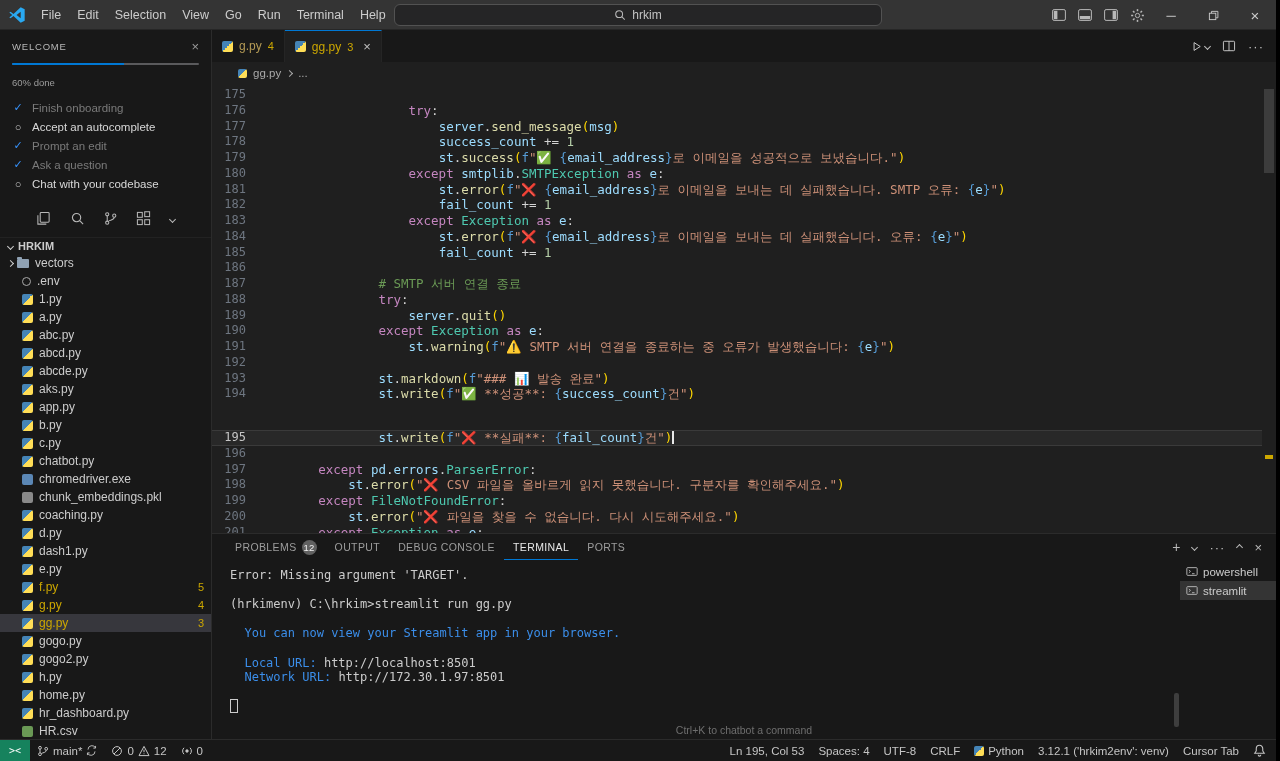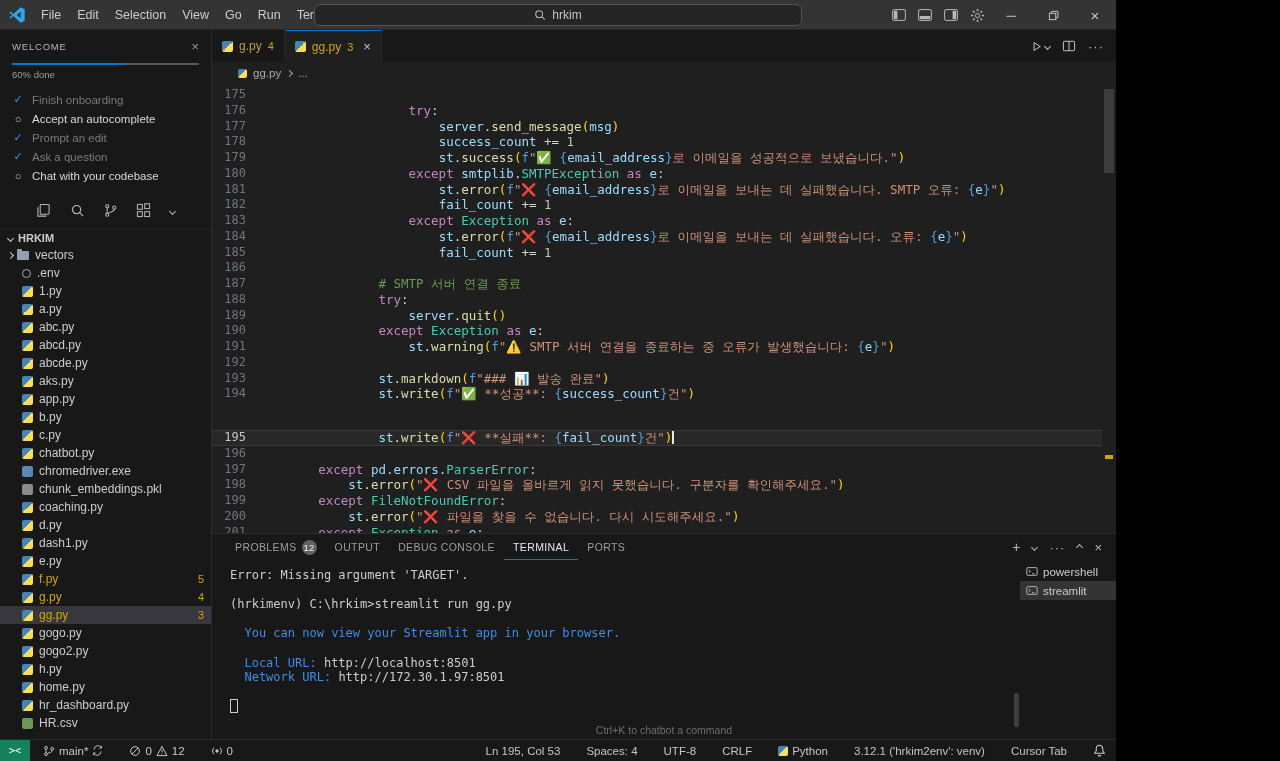--- a/index.html
+++ b/index.html
@@ -1,17 +1,17 @@
 <!DOCTYPE html>
 <html><head>
 <meta charset="utf-8">
 <style>
   *{margin:0;padding:0;box-sizing:border-box;}
   html,body{background:#000;}
-  .app{position:relative;width:1116px;height:761px;background:#ef4444;overflow:hidden;
+  .app{position:relative;width:1276px;height:761px;background:#ef4444;overflow:hidden;
        font-family:"Liberation Sans",sans-serif;color:#cccccc;font-size:12.5px;}
   svg{display:block;}
 
   
   .titlebar{position:absolute;left:0;top:0;right:0;height:30px;background:#343434;
             display:flex;align-items:center;border-bottom:1px solid #262626;}
   .vsc-logo{margin:0 8px 0 9px;}
   .menu-item{padding:0 8px;color:#cccccc;font-size:12.5px;line-height:30px;cursor:default;}
   .nav-arrows{margin-left:14px;display:flex;gap:14px;font-size:14px;color:#cccccc;}
   .nav-arrows .dim{color:#6f6f6f;}
@@ -24,21 +24,21 @@
 
   
   .sidebar{position:absolute;left:0;top:30px;width:212px;bottom:22px;background:#181818;
            border-right:1px solid #2b2b2b;overflow:hidden;}
   .welcome{padding:9px 12px 2px 12px;}
   .w-head{display:flex;align-items:center;justify-content:space-between;}
   .w-title{font-size:9.5px;letter-spacing:.8px;color:#b7b7b7;}
   .w-close{color:#9a9a9a;font-size:13px;}
   .w-progress{margin-top:9px;height:2px;background:#5a5a5c;border-radius:1px;overflow:hidden;}
   .w-fill{height:100%;background:#0078d4;}
-  .w-pct{margin-top:4px;font-size:9.5px;color:#9d9d9d;}
+  .w-pct{margin-top:12px;font-size:9.5px;color:#9d9d9d;}
   #welcome-list{margin-top:10px;}
   .wl-row{display:flex;align-items:center;gap:8px;height:19px;font-size:11.5px;color:#d8d8d8;}
   .wl-ic{width:12px;text-align:center;font-size:11px;color:#c5c5c5;}
   .wl-row.done .wl-ic{color:#3794ff;}
   .wl-row.done .wl-lb{color:#7a7a7a;}
   .activity-row{height:30px;margin-top:8px;display:flex;align-items:center;justify-content:space-evenly;
                 padding:0 18px;color:#b8b8b8;}
   .expl-head{height:17px;margin-top:4px;display:flex;align-items:center;gap:5px;padding-left:8px;
              font-weight:bold;font-size:11px;color:#cccccc;border-top:1px solid #222;}
   .tree-row{position:relative;height:18px;display:flex;align-items:center;padding-left:22px;
@@ -114,21 +114,21 @@
   .term-list{position:absolute;right:0;top:2px;width:96px;}
   .term-row{display:flex;align-items:center;gap:5px;height:19px;padding:0 6px;font-size:11.5px;color:#cccccc;}
   .term-row.active{background:rgba(255,255,255,.12);}
   .term-ic{color:#b8b8b8;display:flex;}
 
   
   .statusbar{position:absolute;left:0;right:0;bottom:0;height:22px;background:#181818;border-top:1px solid #2b2b2b;
              display:flex;align-items:center;font-size:11.5px;color:#c5c5c5;}
   .sb-remote{width:30px;height:22px;background:#16825d;color:#fff;display:flex;align-items:center;
              justify-content:center;font-family:"DejaVu Sans Mono",monospace;font-size:10px;}
-  .sb-item{display:inline-flex;align-items:center;gap:4px;padding:0 13px;height:22px;white-space:nowrap;}
+  .sb-item{display:inline-flex;align-items:center;gap:4px;padding:0 7px;height:22px;white-space:nowrap;}
   .sb-right{margin-left:auto;display:flex;align-items:center;}
   .sb-py{width:10px;height:10px;}
 </style>
 </head>
 <body>
 
 <div class="app">
 
   <header class="titlebar">
     <span class="vsc-logo">

